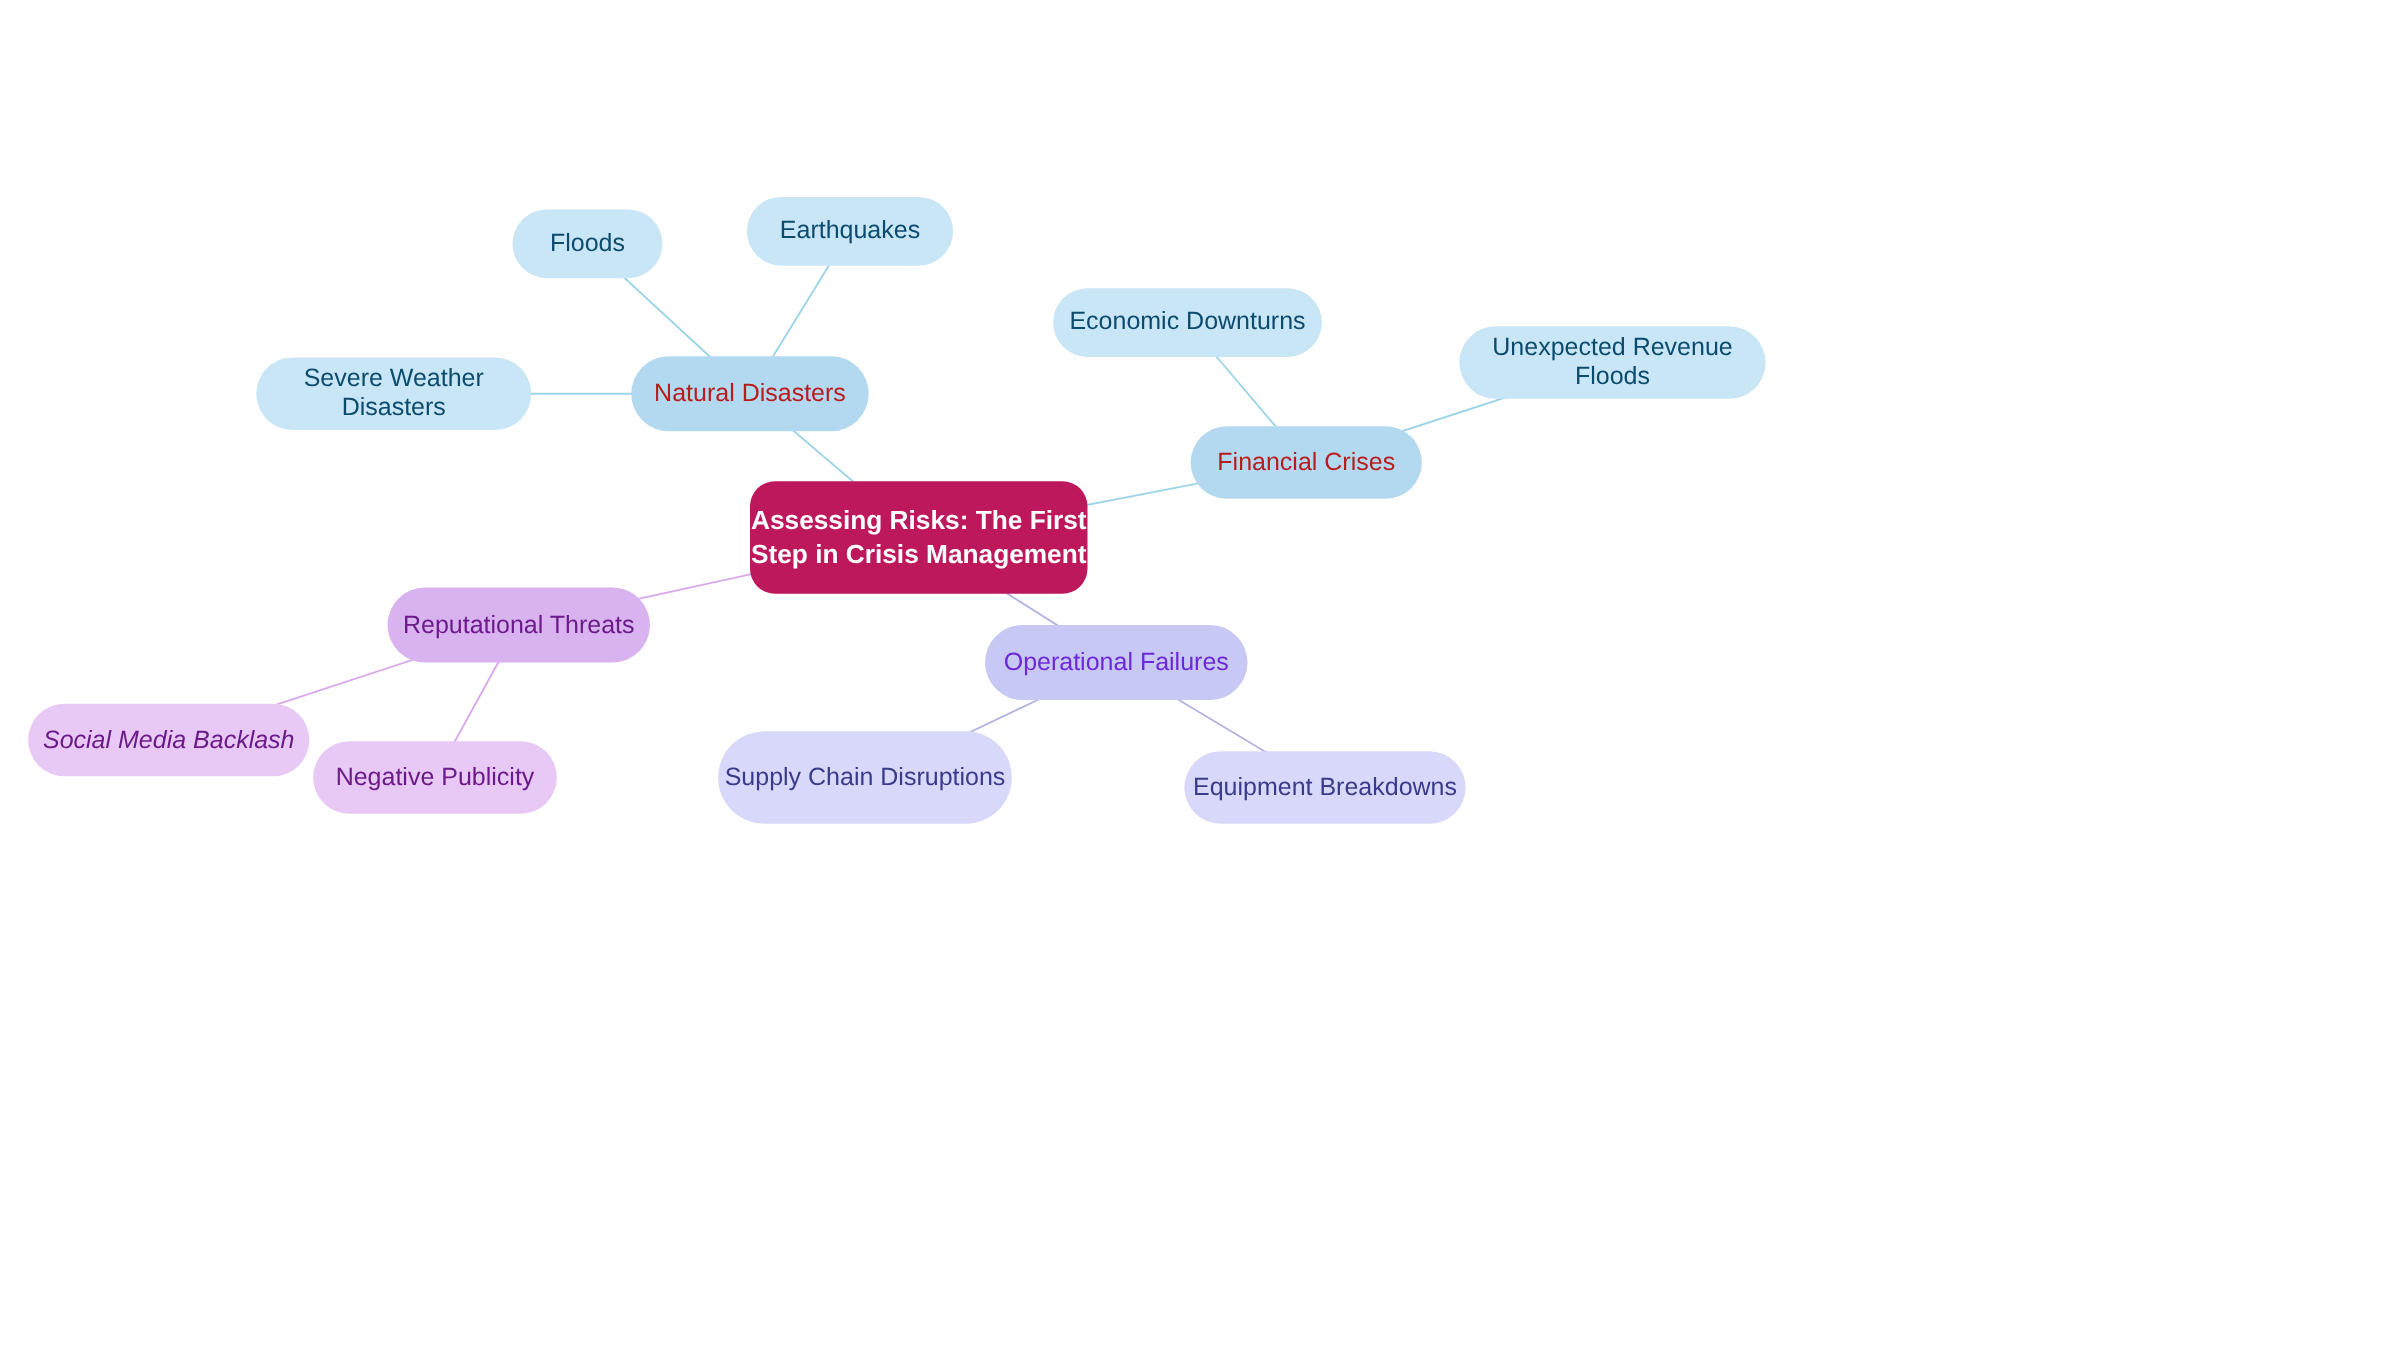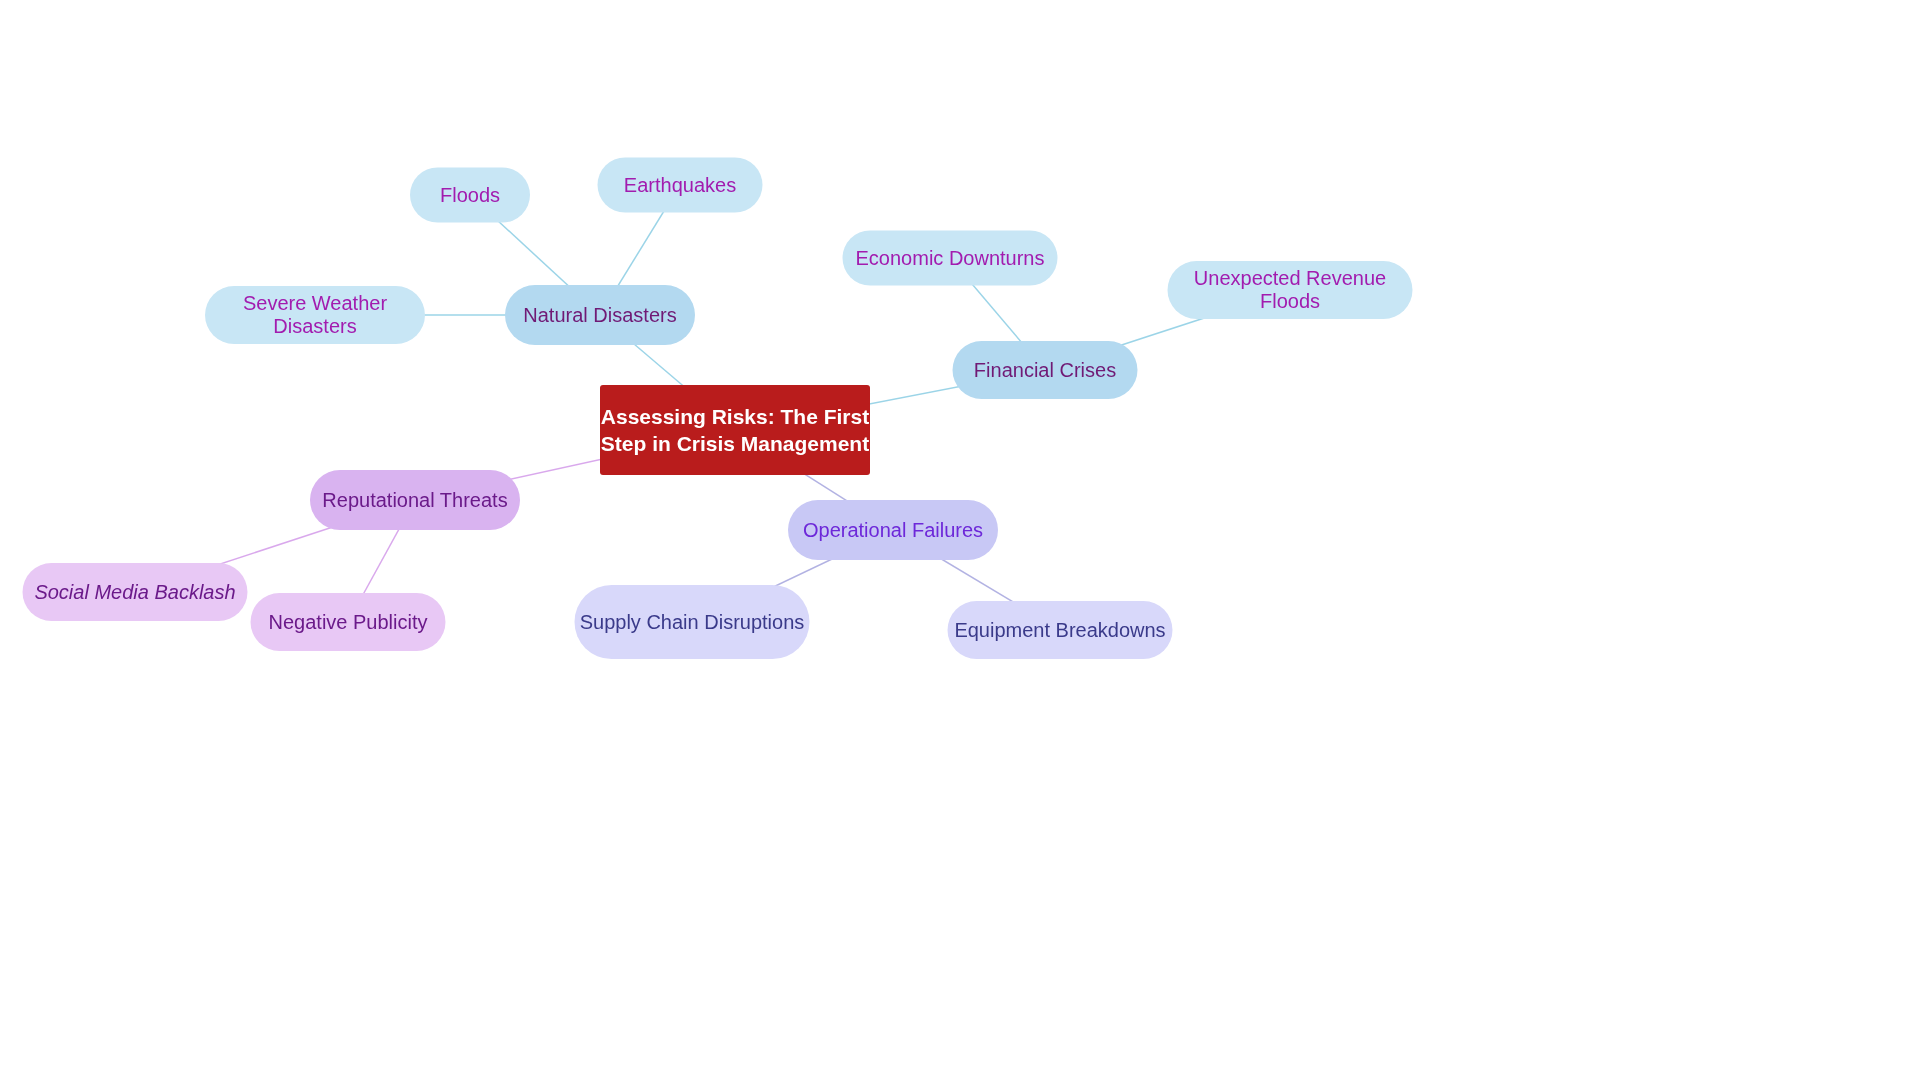--- a/index.html
+++ b/index.html
@@ -29,37 +29,37 @@
       display: flex;
       align-items: center;
       justify-content: center;
       text-align: center;
       font-size: 20px;
       font-weight: 500;
       cursor: pointer;
       transform: translate(-50%, -50%);
     }
     .node-center {
-      background: #b91c1c;
+      background: #be185d;
       color: #ffffff;
       font-size: 21px;
       font-weight: 600;
       width: 270px;
       height: 90px;
-      border-radius: 3px;
+      border-radius: 20px;
       line-height: 1.3;
     }
     .node-blue {
       background: #b3d9f0;
-      color: #701a75;
+      color: #b91c1c;
       border: none;
     }
     .node-blue-light {
       background: #c8e6f5;
-      color: #a21caf;
+      color: #0c4a6e;
     }
     .node-purple {
       background: #d9b3f0;
       color: #6b1a8a;
     }
     .node-purple-light {
       background: #e8c8f5;
       color: #6b1a8a;
     }
     .node-lavender {

